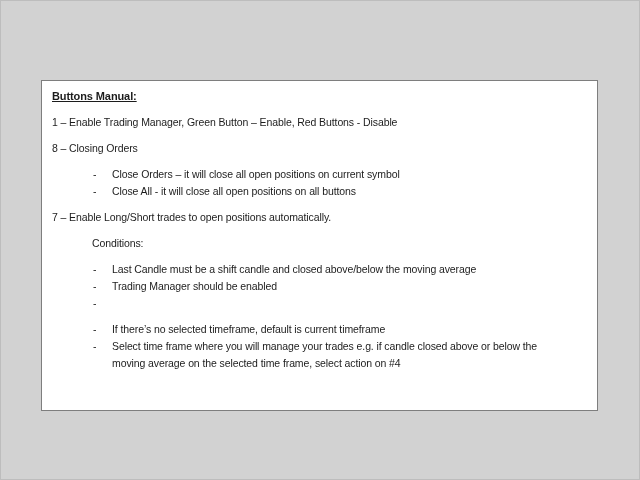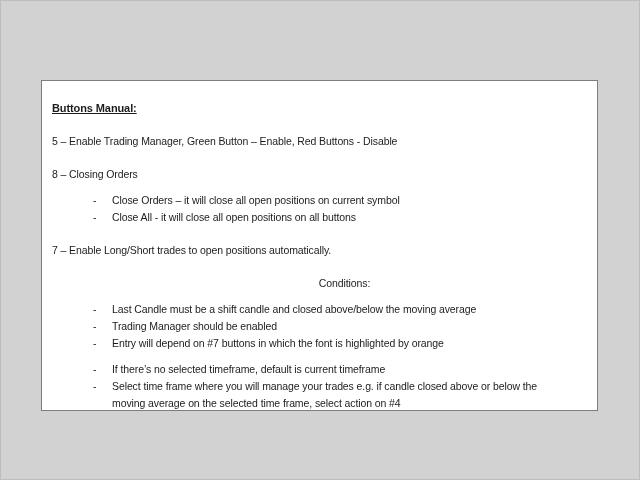--- a/index.html
+++ b/index.html
@@ -27,47 +27,47 @@
     height: 326px;
     background: var(--panel-background, #ffffff);
     border: 1px solid var(--panel-border, #7e7e7e);
     box-sizing: content-box;
     padding-top: 3px;
     color: var(--text, #1c1c1c);
     font-size: 10.5px;
     line-height: 17px;
     letter-spacing: -0.1px;
   }
-  .panel p { margin: 16px 0 9px 0; }
+  .panel p { margin: 4px 0 9px 0; }
   .title {
     padding-left: 10px;
     font-size: 11px;
     font-weight: bold;
     text-decoration: underline;
   }
   .item { padding-left: 10px; }
-  .sub  { padding-left: 50px; text-align: center; }
+  .sub  { padding-left: 50px; }
   .bullets { margin: 0 0 9px 0; }
   .bullet {
     display: flex;
     padding-left: 51px;
     align-items: flex-start;
   }
   .marker { flex: 0 0 19px; width: 19px; }
   .btext  { max-width: 452px; }
 </style>
 </head>
 <body>
 
 <div class="canvas">
   <div class="panel">
 
     <p class="title">Buttons Manual:</p>
 
-    <p class="item">5 – Enable Trading Manager, Green Button – Enable, Red Buttons - Disable</p>
+    <p class="item">1 – Enable Trading Manager, Green Button – Enable, Red Buttons - Disable</p>
 
     <p class="item">8 – Closing Orders</p>
 
     <div class="bullets">
       <div class="bullet">
         <span class="marker">-</span>
         <span class="btext">Close Orders – it will close all open positions on current symbol</span>
       </div>
       <div class="bullet">
         <span class="marker">-</span>
@@ -83,21 +83,20 @@
       <div class="bullet">
         <span class="marker">-</span>
         <span class="btext">Last Candle must be a shift candle and closed above/below the moving average</span>
       </div>
       <div class="bullet">
         <span class="marker">-</span>
         <span class="btext">Trading Manager should be enabled</span>
       </div>
       <div class="bullet">
         <span class="marker">-</span>
-        <span class="btext">Entry will depend on #7 buttons in which the font is highlighted by orange</span>
       </div>
     </div>
 
 
     <div class="bullets">
       <div class="bullet">
         <span class="marker">-</span>
         <span class="btext">If there’s no selected timeframe, default is current timeframe</span>
       </div>
       <div class="bullet">

